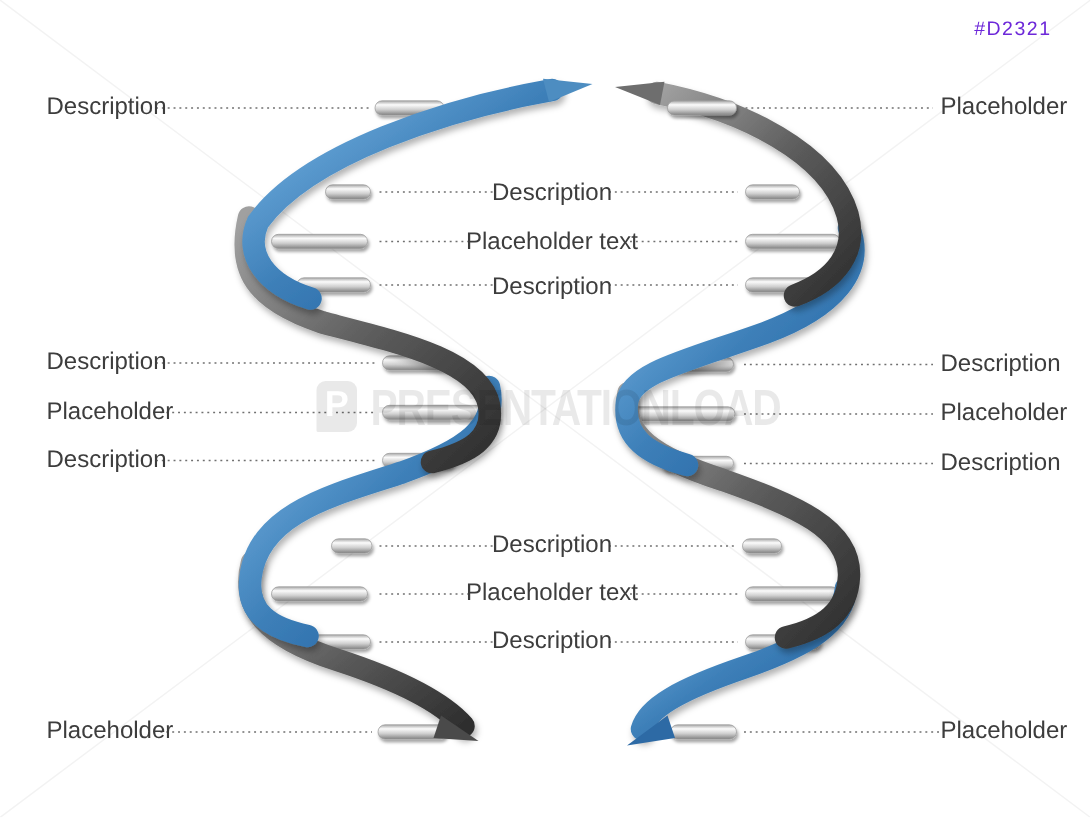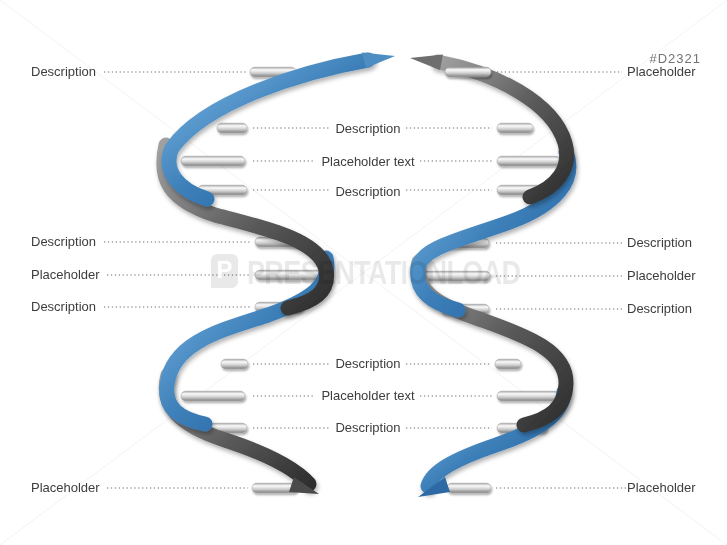--- a/index.html
+++ b/index.html
@@ -2,28 +2,28 @@
 <html><head>
 <meta charset="utf-8">
 <style>
   html,body{margin:0;padding:0;background:#fff;}
   .stage{
     position:relative;width:727px;height:545px;background:#ffffff;overflow:hidden;
     font-family:"Liberation Sans",sans-serif;
   }
   .stage svg{position:absolute;left:0;top:0;}
   .lbl{
-    position:absolute;font-size:13px;line-height:14px;color:#3d3d3d;
+    position:absolute;font-size:16px;line-height:14px;color:#3d3d3d;
     white-space:nowrap;
   }
   .lbl.center{left:308px;width:120px;text-align:center;}
   .lbl.leftcol{left:31px;}
   .lbl.rightcol{left:627px;}
   .code{
-    position:absolute;top:11px;right:26px;font-size:13px;letter-spacing:1px;color:#737373;margin-top:40px;
+    position:absolute;top:11px;right:26px;font-size:13px;letter-spacing:1px;color:#6d28d9;
   }
   .watermark{
     position:absolute;left:211px;top:254px;display:flex;align-items:flex-start;gap:9px;
     pointer-events:none;
   }
   .wm-logo{
     width:27px;height:34px;border-radius:6px 6px 6px 1px;background:rgba(0,0,0,0.085);
     color:#ffffff;font-weight:bold;font-size:24px;line-height:32px;text-align:center;
   }
   .wm-text{

